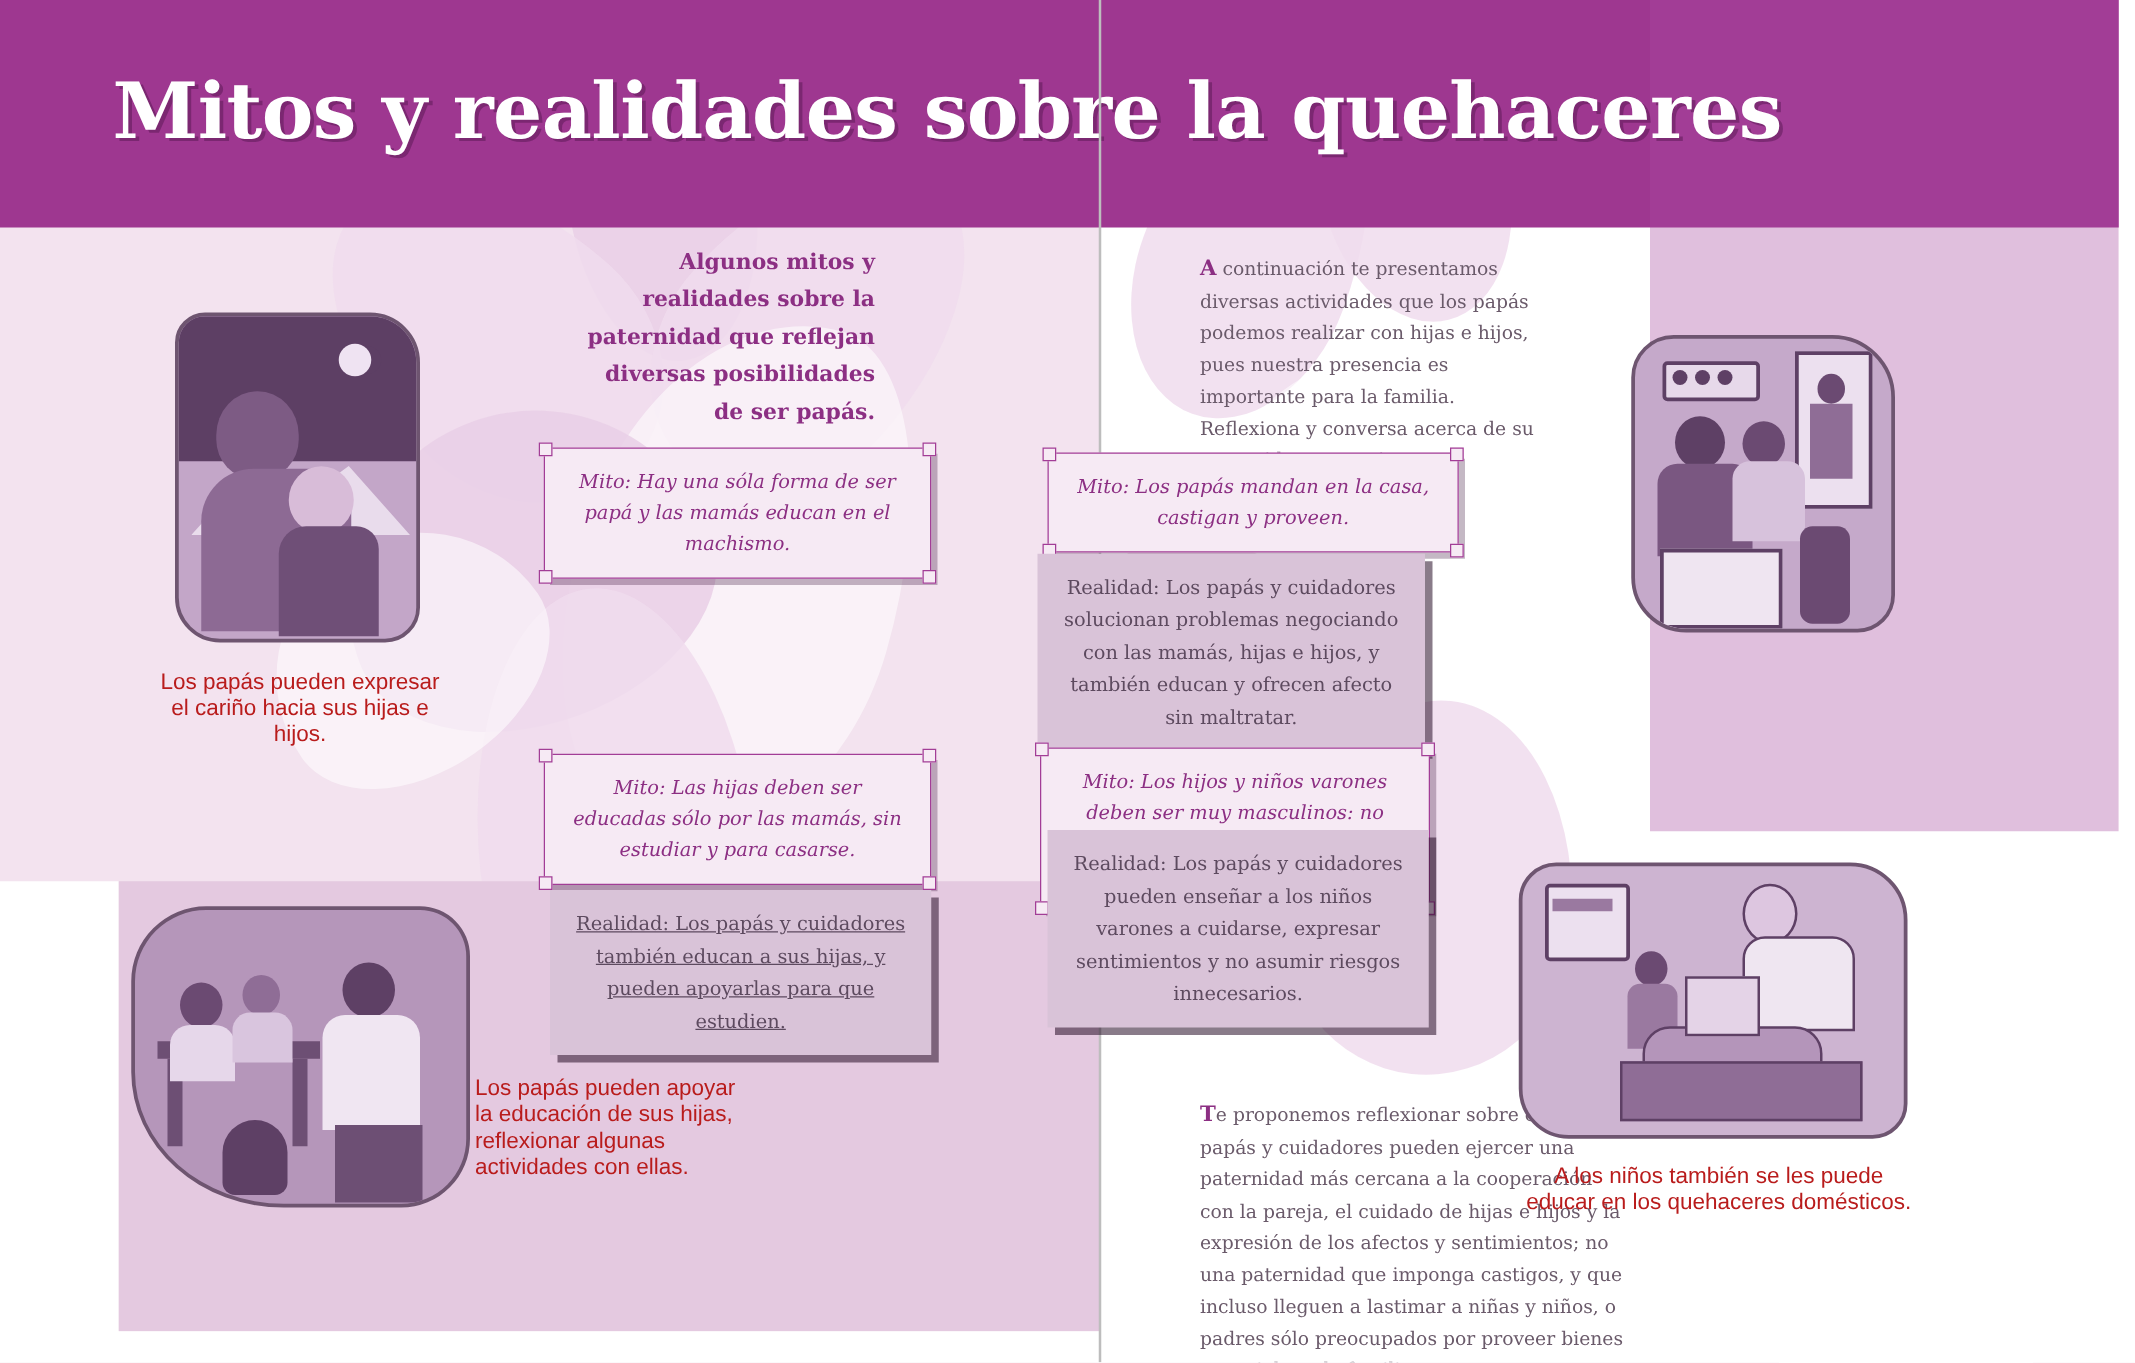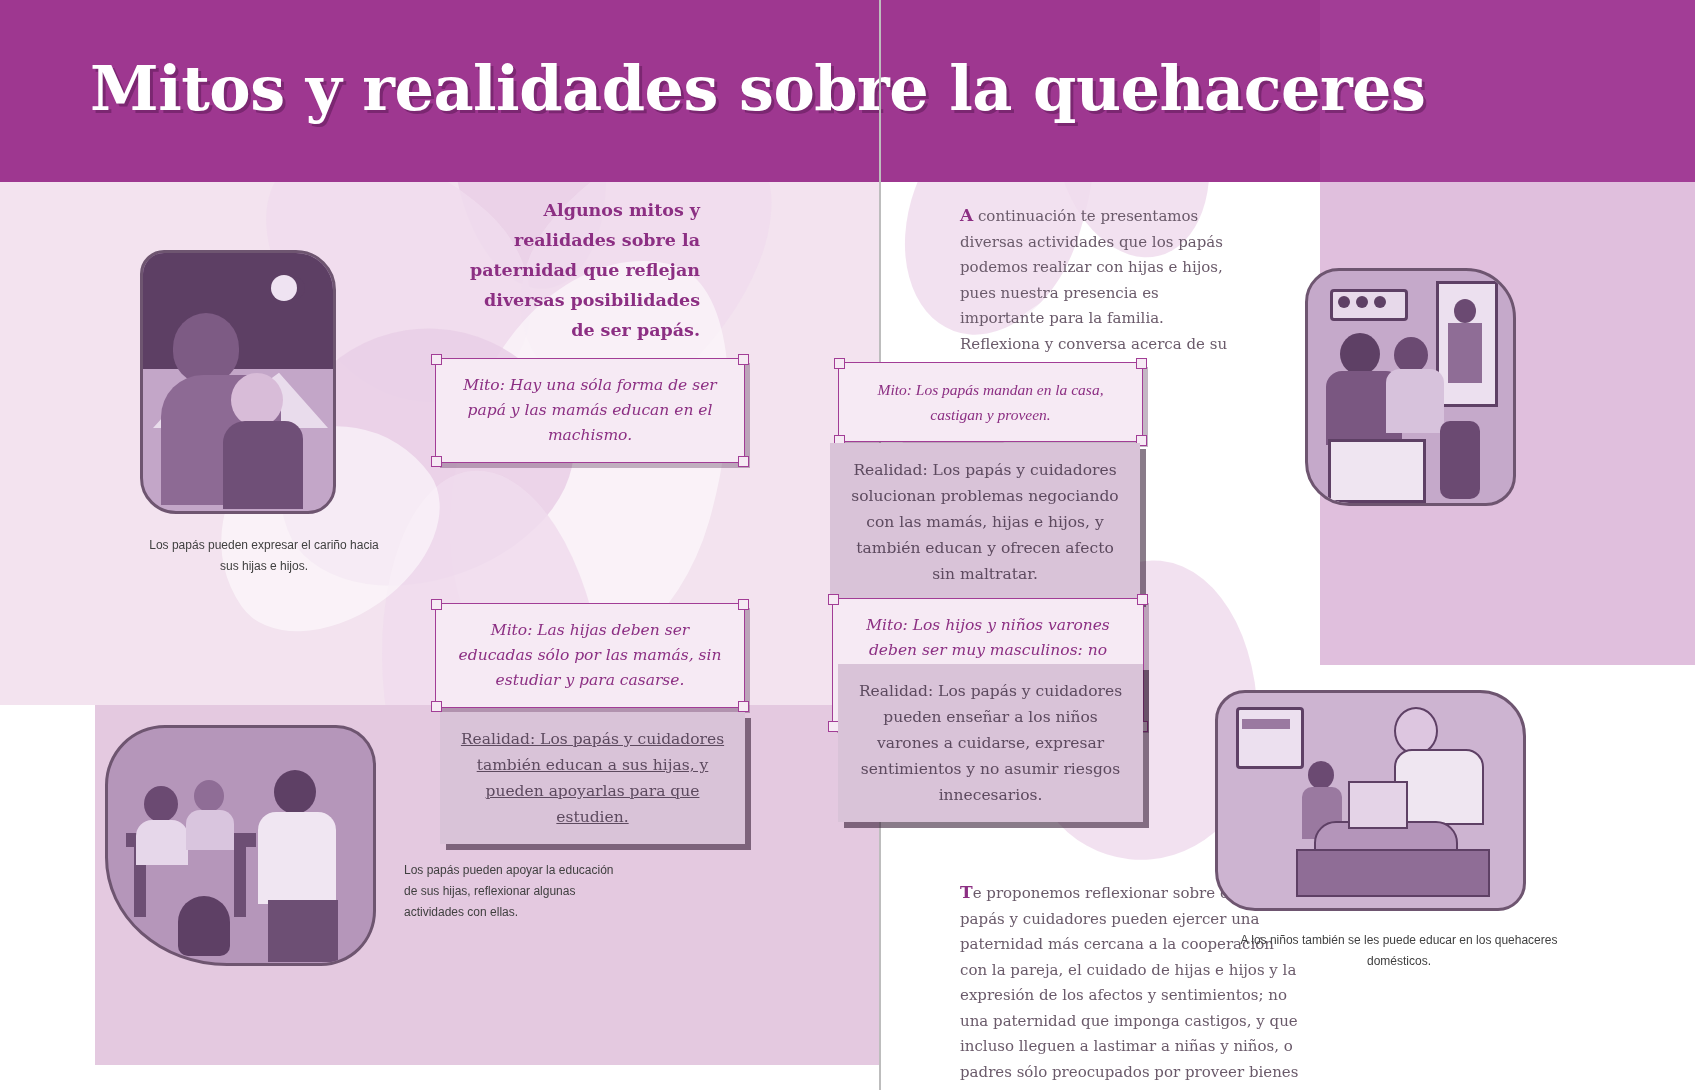--- a/index.html
+++ b/index.html
@@ -206,26 +206,25 @@
   }
 
   
   .illus {
     position: absolute;
     background: #cbb0cd;
     overflow: hidden;
   }
   .illus-caption {
     position: absolute;
-    color: #404040;
+    color: #b91c1c;
     font-family: "Liberation Sans", sans-serif;
-    font-size: 12px;
+    font-size: 18px;
     line-height: 21px;
     text-align: center;
-    margin-left: 24px;
   }
   .illus-caption.left-align { text-align: left; }
 
   
   .fig { position: absolute; }
 </style>
 </head>
 <body>
 
 <div id="page">
@@ -305,21 +304,21 @@
     <div class="fig" style="left:150px; top:84px; width:78px; height:92px; border-radius:18px 18px 0 0; background:#f0e6f2;"></div>
     <div class="fig" style="left:160px; top:172px; width:70px; height:62px; background:#6d4f74;"></div>
     <div class="fig" style="left:70px; top:168px; width:52px; height:60px; border-radius:26px 26px 10px 10px; background:#5e4065;"></div>
   </div>
   <div class="illus-caption left-align" style="left:380px; top:860px; width:220px;">Los papás pueden apoyar la educación de sus hijas, reflexionar algunas actividades con ellas.</div>
 
   <div class="right-intro">
     <span class="dropcap">A</span><span> continuación te presentamos diversas actividades que los papás podemos realizar con hijas e hijos, pues nuestra presencia es importante para la familia. Reflexiona y conversa acerca de su contenido y mensaje.</span>
   </div>
 
-  <div class="box myth-box" style="left:838px; top:362px; width:305px;font-family:Liberation Serif, serif;">
+  <div class="box myth-box" style="left:838px; top:362px; width:329px;">
     <span>Mito: Los papás mandan en la casa, castigan y proveen.</span>
     <span class="myth-corner-bl"></span>
     <span class="myth-corner-br"></span>
   </div>
 
   <div class="box reality-box" style="left:830px; top:443px; width:310px;">
     <span>Realidad: Los papás y cuidadores solucionan problemas negociando con las mamás, hijas e hijos, y también educan y ofrecen afecto sin maltratar.</span>
   </div>
 
   <div class="box myth-box" style="left:832px; top:598px; width:312px;">

